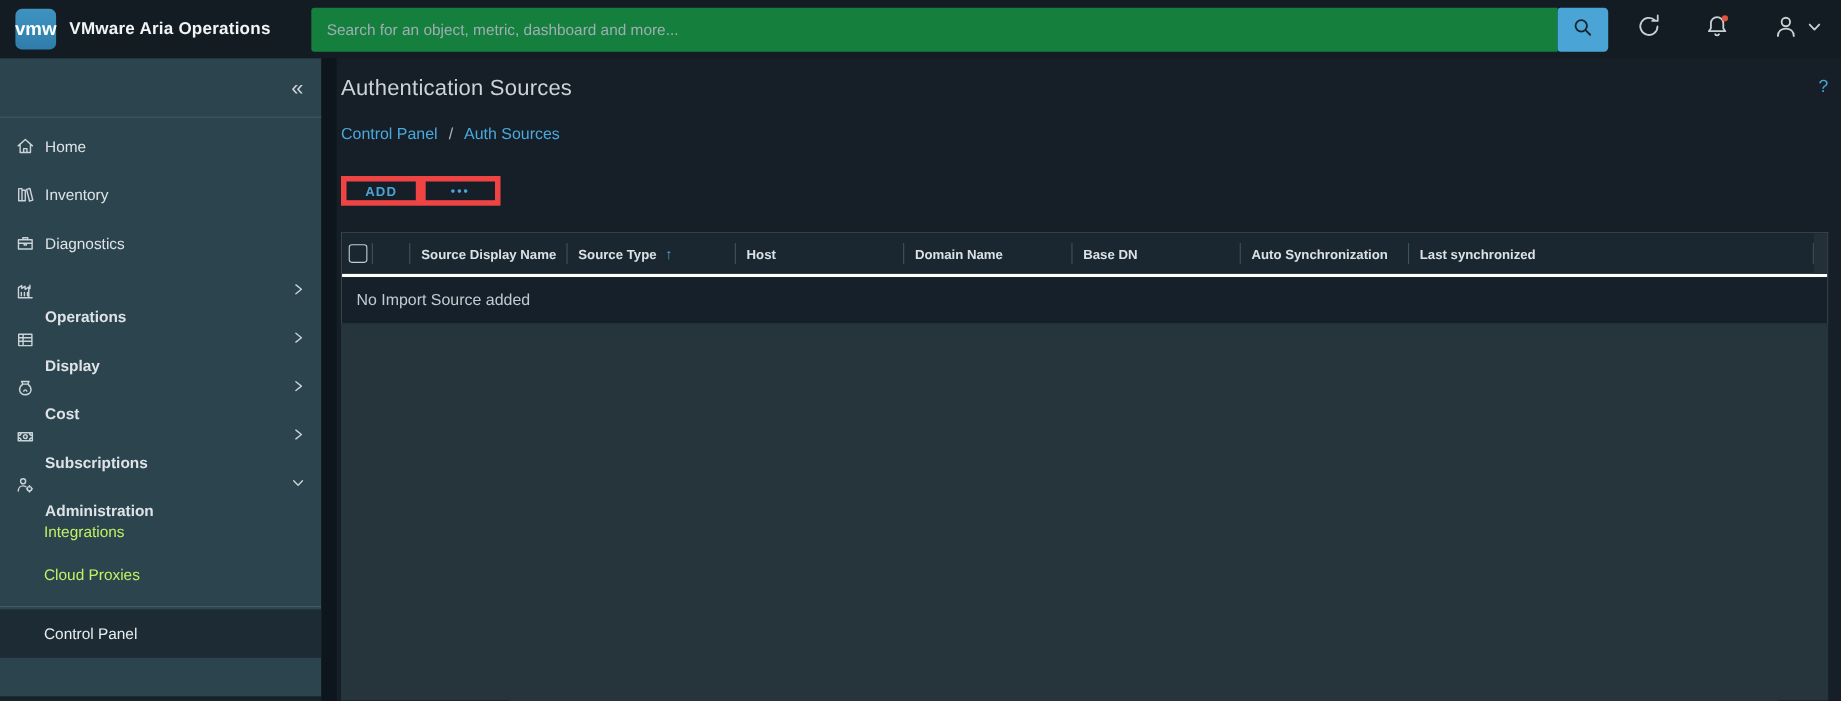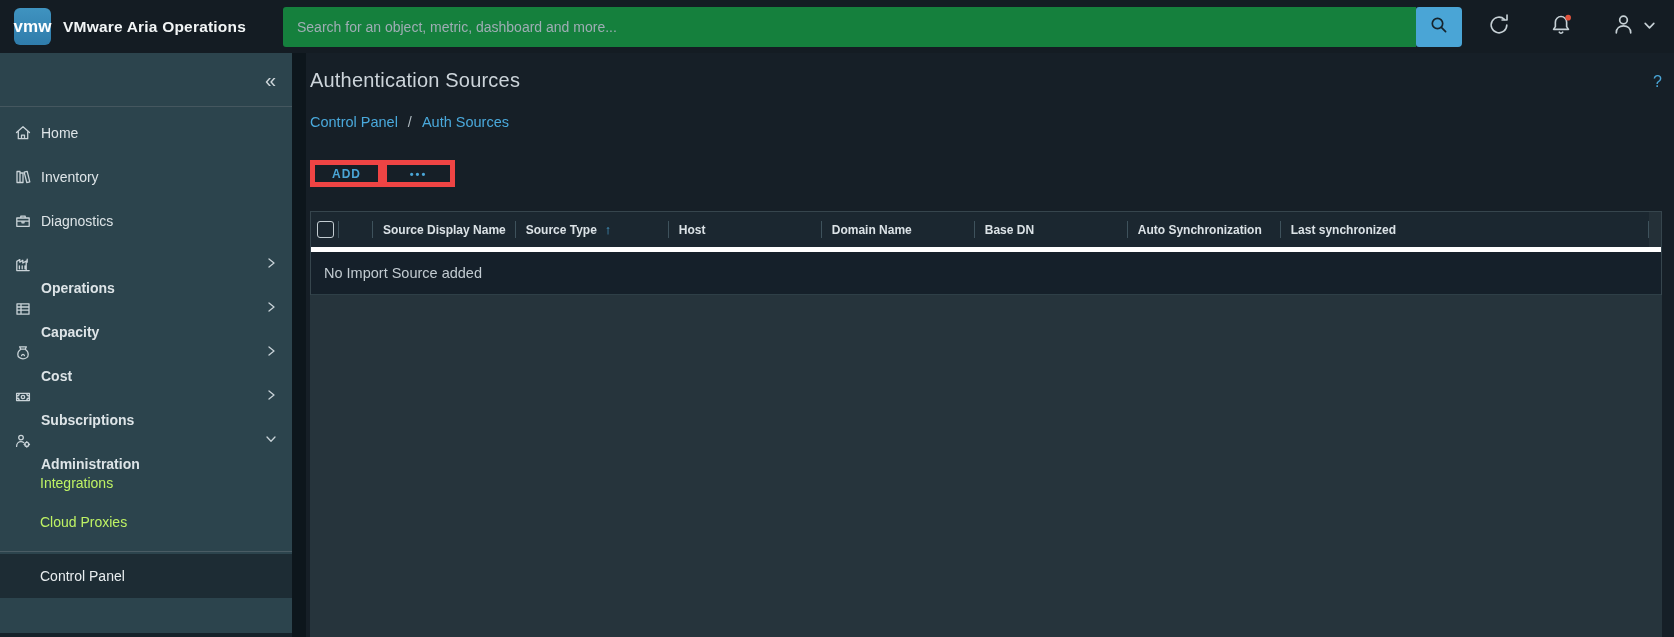--- a/index.html
+++ b/index.html
@@ -44,36 +44,36 @@
                   padding:0 14px 0 40px; cursor:pointer; margin-top:2px; }
   .selected-row .lbl { color:#e8edef; font-size:14px; }
   .side-bottom { flex:1; }
   .side-bottom-edge { height:4px; background:#16222a; }
 
   .icon16 { width:18px; height:18px; flex:0 0 18px; }
   .icon16 svg { display:block; }
 
   
   .main { flex:1; background:#161f27; display:flex; flex-direction:column; padding:0 12px 0 4px; }
-  .content-head { display:flex; align-items:center; justify-content:space-between; padding-top:16px; }
+  .content-head { display:flex; align-items:flex-start; justify-content:space-between; padding-top:16px; }
   .page-title { color:#ccd4da; font-size:20px; font-weight:normal; letter-spacing:.2px; }
   .help { color:#4aa5d6; font-size:16px; cursor:pointer; padding-top:2px; }
   .breadcrumb { display:flex; align-items:center; gap:10px; margin-top:22px; font-size:14.5px; }
   .crumb { color:#4aa9dc; cursor:pointer; }
   .crumb-sep { color:#aeb9bf; }
   .toolbar { display:flex; margin-top:30px; }
   .btn { height:27px; min-width:73px; background:transparent; border:5px solid #ef4444; color:#4aa5d6;
          font-family:"Liberation Sans",sans-serif; font-size:12px; font-weight:bold; letter-spacing:1px;
          cursor:pointer; display:flex; align-items:center; justify-content:center; }
   .btn + .btn { margin-left:-1px; }
   .btn.more { letter-spacing:2px; font-size:11px; }
 
   
   .grid { margin-top:24px; border:1px solid #36454d; border-bottom:none; }
-  .grid-head { display:flex; height:40px; background:#1b2730; border-bottom:5px solid #ffffff; align-items:center; }
+  .grid-head { display:flex; height:40px; background:#1b2730; border-bottom:3px solid #ffffff; align-items:center; }
   .gcell { position:relative; height:100%; display:flex; align-items:center; padding:0 10px;
            color:#dbe2e6; font-size:12px; font-weight:bold; white-space:nowrap; cursor:pointer; }
   .gcell::after { content:""; position:absolute; right:0; top:9px; bottom:9px; width:1px; background:#3e525c; }
   .gcell.nosep::after { display:none; }
   .c-check { flex:0 0 28px; justify-content:center; padding:0; cursor:default; }
   .c-mini  { flex:0 0 34px; }
   .c-sdn   { flex:0 0 128px; }
   .c-std   { flex:0 0 153px; }
   .c-last  { flex:1; }
   .c-scroll{ flex:0 0 12px; background:#243038; height:100%; padding:0; cursor:default; }
@@ -192,21 +192,21 @@
             </svg>
         </span>
       </div>
 
       <div class="nav-item bold">
         <span class="icon16">
           <svg viewBox="0 0 18 18">
               <path class="st" d="M3 3.8h12v10.4H3zM3 7h12M3 10.2h12M7 3.8v10.4"></path>
             </svg>
         </span>
-        <span class="lbl">Capacity</span>
+        <span class="lbl">Display</span>
         <span class="spacer"></span>
         <span>
           <svg width="14" height="14" viewBox="0 0 14 14">
               <polyline class="st" points="5,3 10,7 5,11"></polyline>
             </svg>
         </span>
       </div>
 
       <div class="nav-item bold">
         <span class="icon16">

